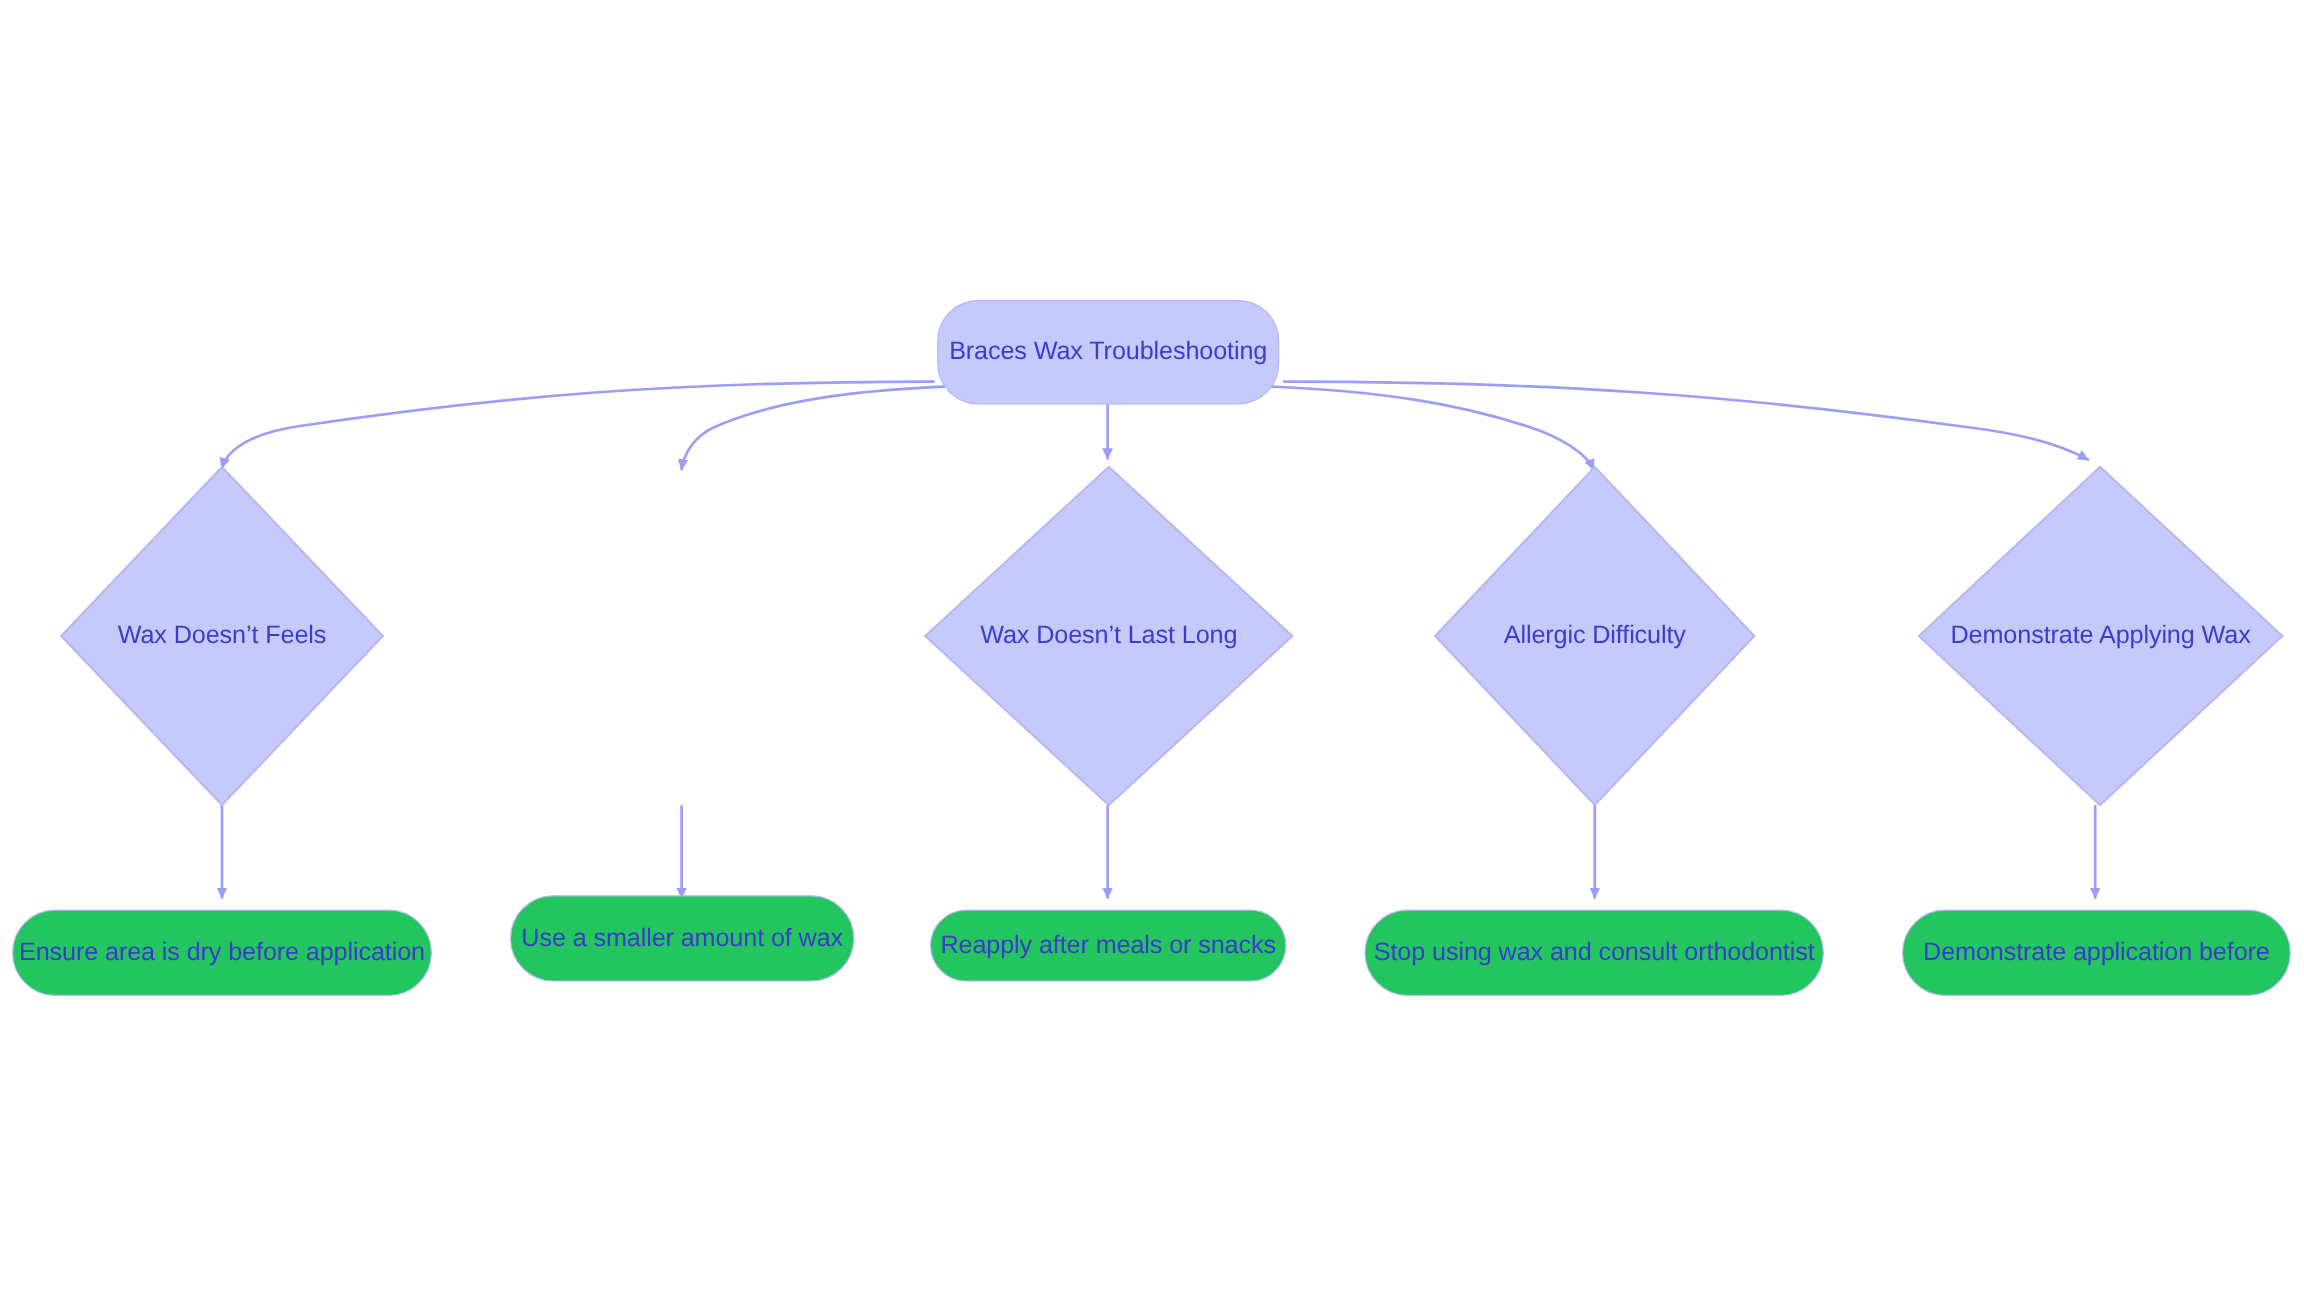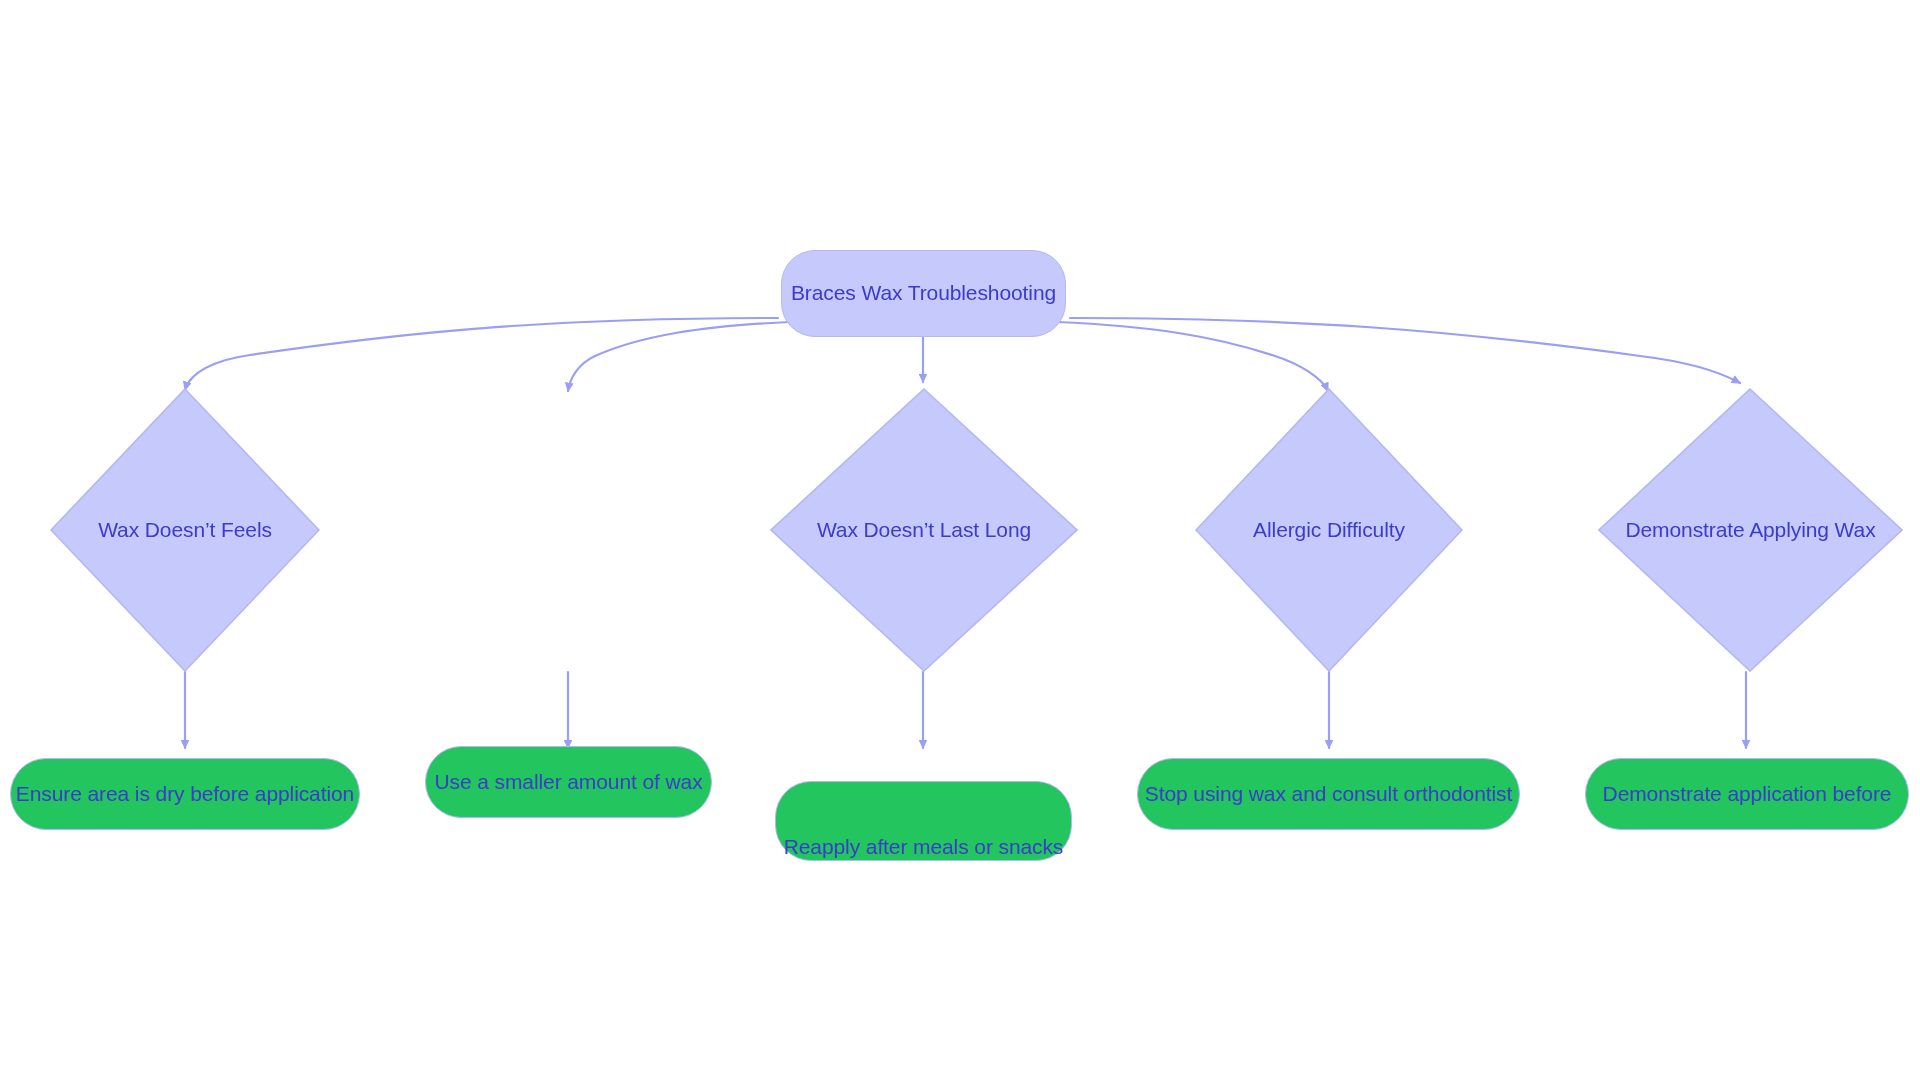--- a/index.html
+++ b/index.html
@@ -131,21 +131,21 @@
   </div>
 
   <div class="node node-action" style="left:10px; top:758px; width:350px; height:72px;">
     <span class="node-label">Ensure area is dry before application</span>
   </div>
 
   <div class="node node-action" style="left:425px; top:746px; width:287px; height:72px;text-align:right;">
     <span class="node-label">Use a smaller amount of wax</span>
   </div>
 
-  <div class="node node-action" style="left:775px; top:781px; width:297px; height:80px;align-items:flex-end;">
+  <div class="node node-action" style="left:775px; top:758px; width:297px; height:60px;">
     <span class="node-label">Reapply after meals or snacks</span>
   </div>
 
   <div class="node node-action" style="left:1137px; top:758px; width:383px; height:72px;">
     <span class="node-label">Stop using wax and consult orthodontist</span>
   </div>
 
   <div class="node node-action" style="left:1585px; top:758px; width:324px; height:72px;">
     <span class="node-label">Demonstrate application before</span>
   </div>

